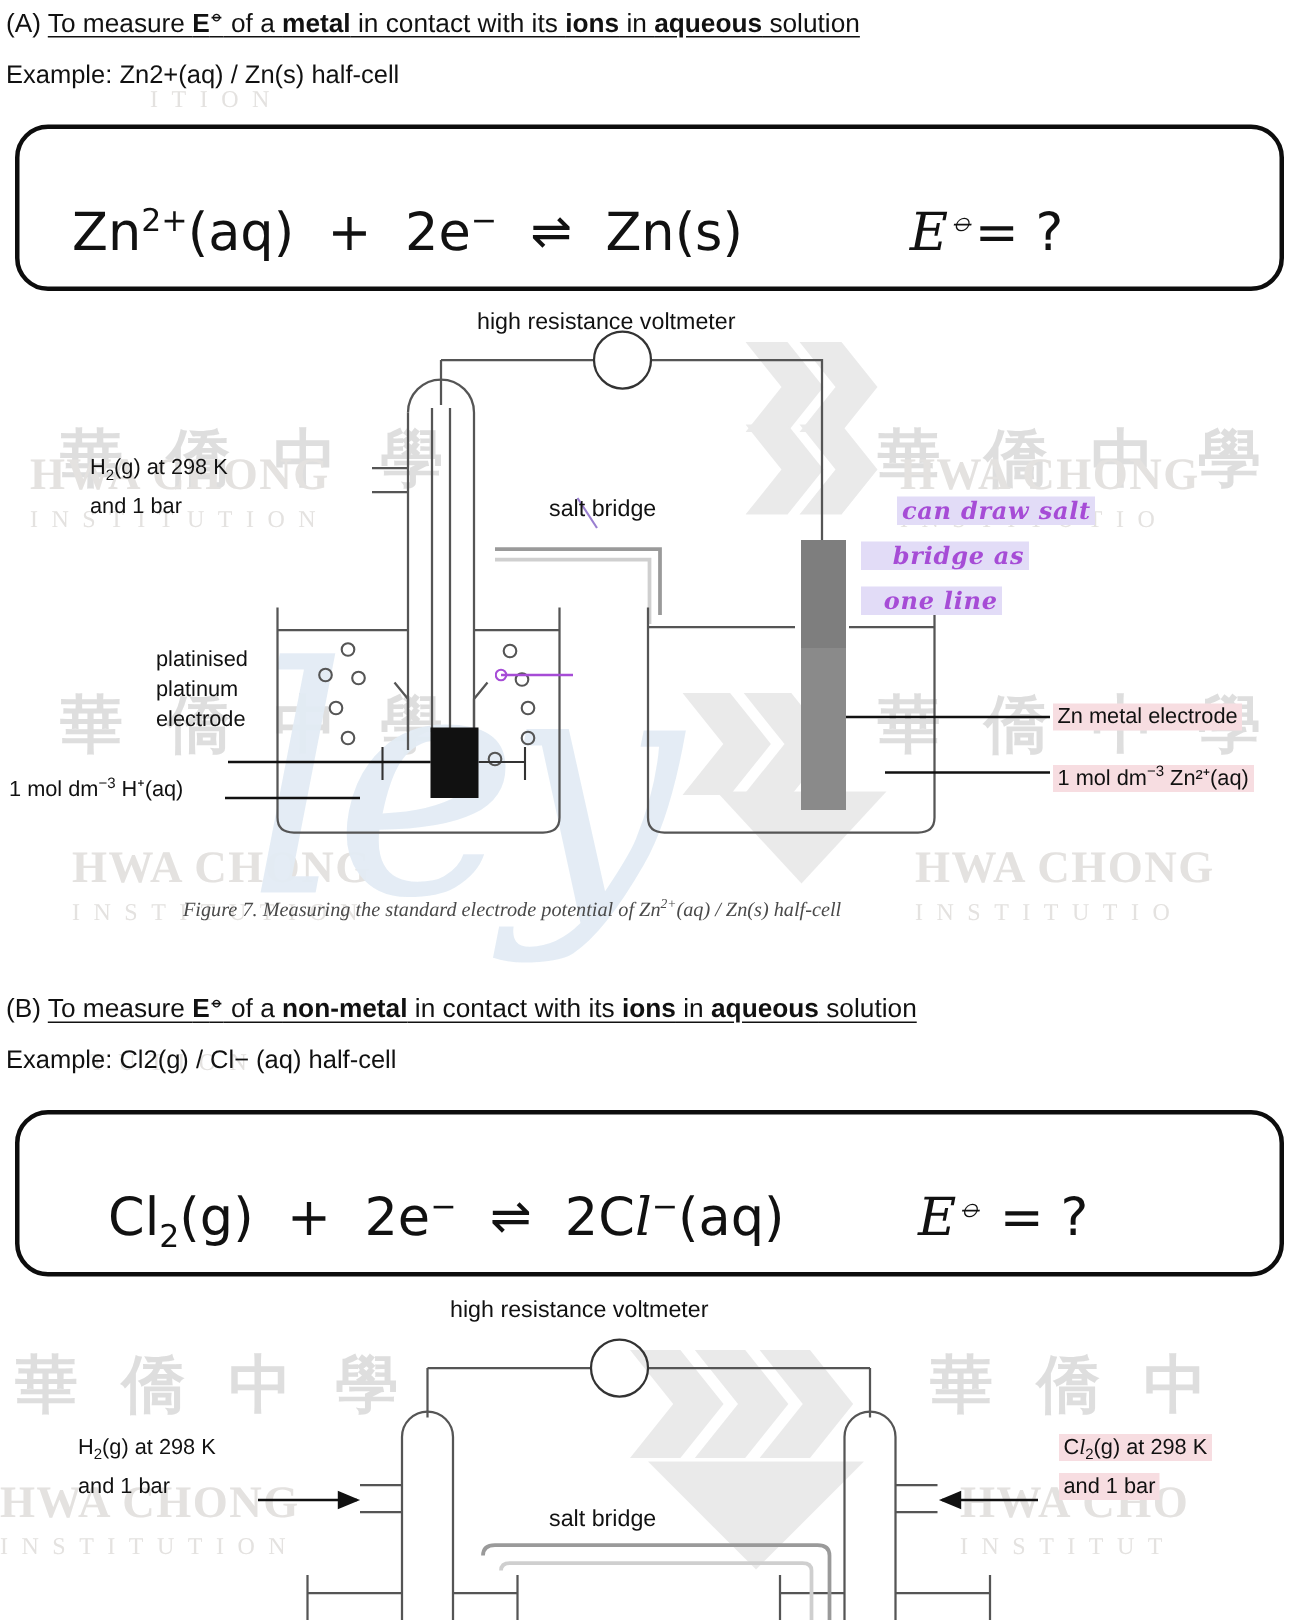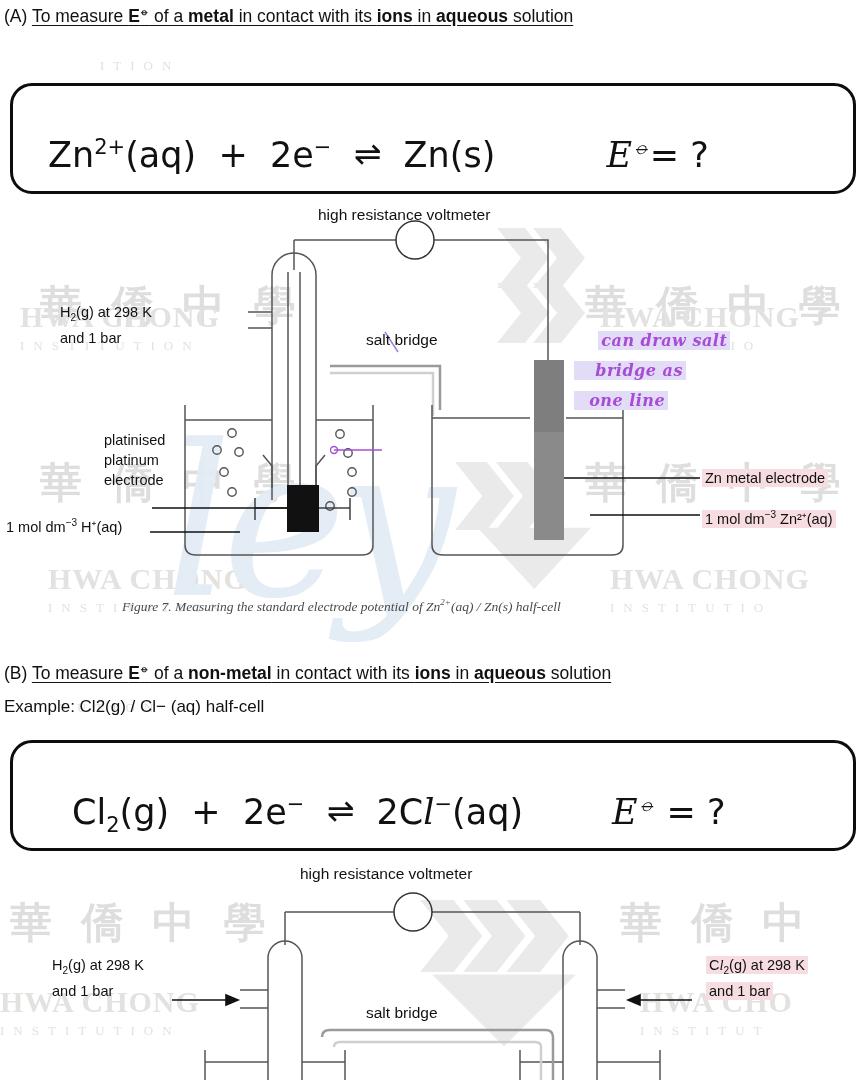--- a/index.html
+++ b/index.html
@@ -19,21 +19,21 @@
   .wm-cn{
     position:absolute;font-family:"DejaVu Sans",sans-serif;
     color:#d9d9d9;font-weight:700;white-space:nowrap;
     opacity:.85;
   }
   .wm-en{
     position:absolute;font-family:"Liberation Serif",serif;
     color:#e4e2e0;white-space:nowrap;letter-spacing:1px;
   }
   .wm-en.big{font-size:30px;font-weight:700;}
-  .wm-en.sp{font-size:13px;letter-spacing:9px;}
+  .wm-en.sp{font-size:16px;letter-spacing:9px;}
   .wm-chev{position:absolute;width:150px;height:120px;opacity:.5;}
   .wm-script{
     position:absolute;font-family:"DejaVu Serif",serif;
     font-style:italic;color:#e3ecf5;font-size:210px;
     letter-spacing:-10px;opacity:.95;white-space:nowrap;
   }
 
   
   .hdr{
     position:absolute;font-size:17.5px;color:#111;white-space:nowrap;z-index:6;
@@ -141,20 +141,21 @@
     <div class="wm-script" style="left:165px;top:400px;">ley</div>
   </div>
 
   <div class="hdr" style="left:4px;top:5px;">
     <span>(A)</span>
     <span class="u">
       <span>To measure </span><b>E</b><b class="sup-std">⦵</b><span> of a </span><b>metal</b><span> in contact with its </span><b>ions</b><span> in </span><b>aqueous</b><span> solution</span>
     </span>
   </div>
 
+  <div class="example" style="left:4px;top:40px;">Example: Zn2+(aq) / Zn(s) half-cell</div>
 
   <div class="eqbox" style="left:10px;top:83px;width:840px;height:105px;"></div>
   <div class="eqtext" style="left:48px;top:118px;">
     <span>Zn</span><sup>2+</sup><span>(aq)</span>
     &nbsp;<span>+</span>&nbsp;
     <span>2e</span><sup>−</sup>
     &nbsp;<span class="harp">⇌</span>&nbsp;
     <span>Zn(s)</span>
     &nbsp;&nbsp;&nbsp;&nbsp;&nbsp;&nbsp;&nbsp;&nbsp;
     <span class="em">E</span><sup class="em">⦵</sup><span>= ?</span>

